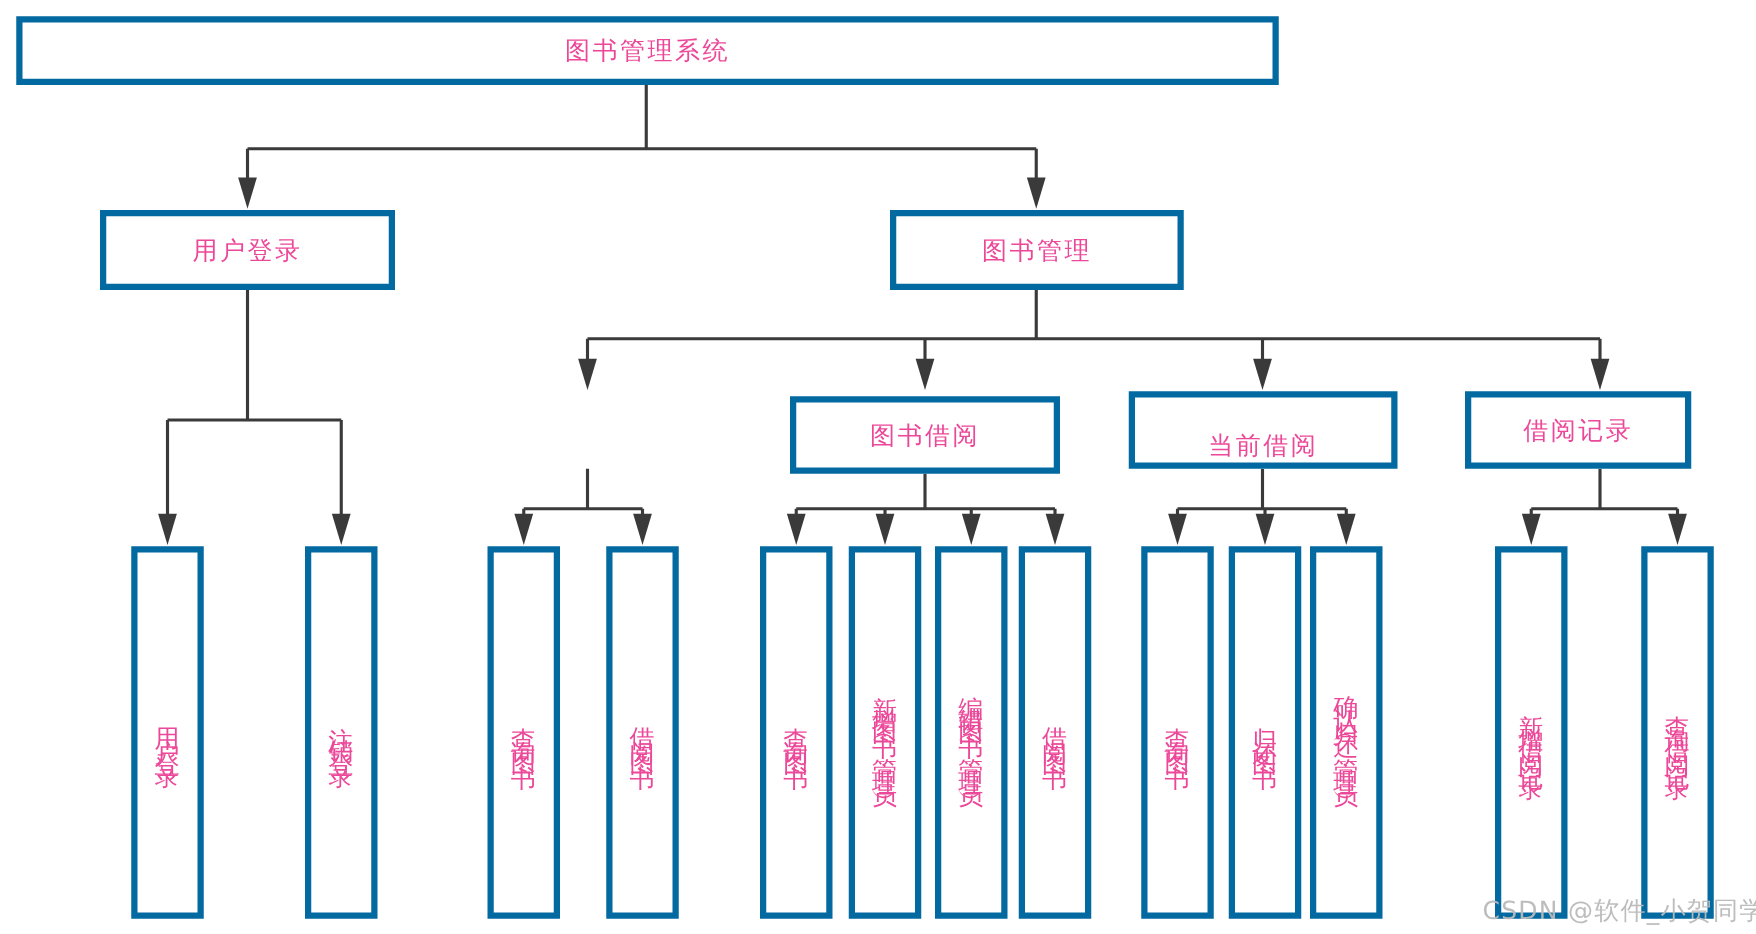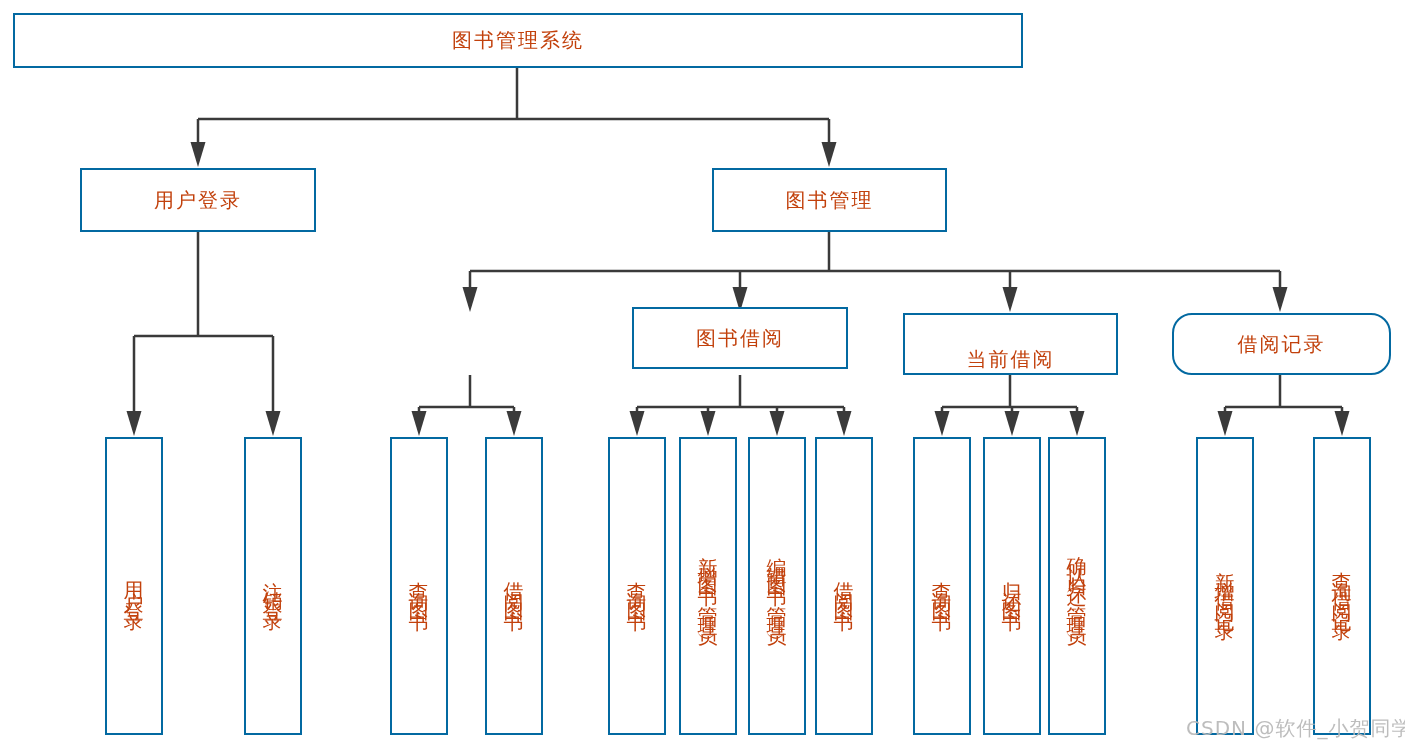--- a/index.html
+++ b/index.html
@@ -14,22 +14,22 @@
   svg.connectors {
     position: absolute;
     left: 0; top: 0;
     width: 1405px; height: 747px;
     z-index: 1;
   }
   .node {
     position: absolute;
     box-sizing: border-box;
     background: #ffffff;
-    border: 2px solid #0369a1;
-    color: #c2410c;
+    border: 5px solid #0369a1;
+    color: #ec4899;
     display: flex;
     align-items: center;
     justify-content: center;
     z-index: 2;
   }
   .h-node span {
     font-size: 20px;
     letter-spacing: 2px;
     white-space: nowrap;
   }
@@ -92,27 +92,27 @@
     <span>图书管理系统</span>
   </div>
 
   <div class="node h-node" style="left:80px; top:168px; width:236px; height:64px;">
     <span>用户登录</span>
   </div>
   <div class="node h-node" style="left:712px; top:168px; width:235px; height:64px;align-items:center;">
     <span>图书管理</span>
   </div>
 
-  <div class="node h-node" style="left:632px; top:307px; width:216px; height:62px;">
+  <div class="node h-node" style="left:632px; top:317px; width:216px; height:62px;">
     <span>图书借阅</span>
   </div>
   <div class="node h-node" style="left:903px; top:313px; width:215px; height:62px;align-items:flex-end;">
     <span>当前借阅</span>
   </div>
-  <div class="node h-node" style="left:1172px; top:313px; width:219px; height:62px;border-radius:20px;">
+  <div class="node h-node" style="left:1172px; top:313px; width:181px; height:62px;">
     <span>借阅记录</span>
   </div>
 
   <div class="node leaf" style="left:105px;">
     <span class="vtext">用户登录</span>
   </div>
   <div class="node leaf" style="left:244px;">
     <span class="vtext">注销登录</span>
   </div>
 

